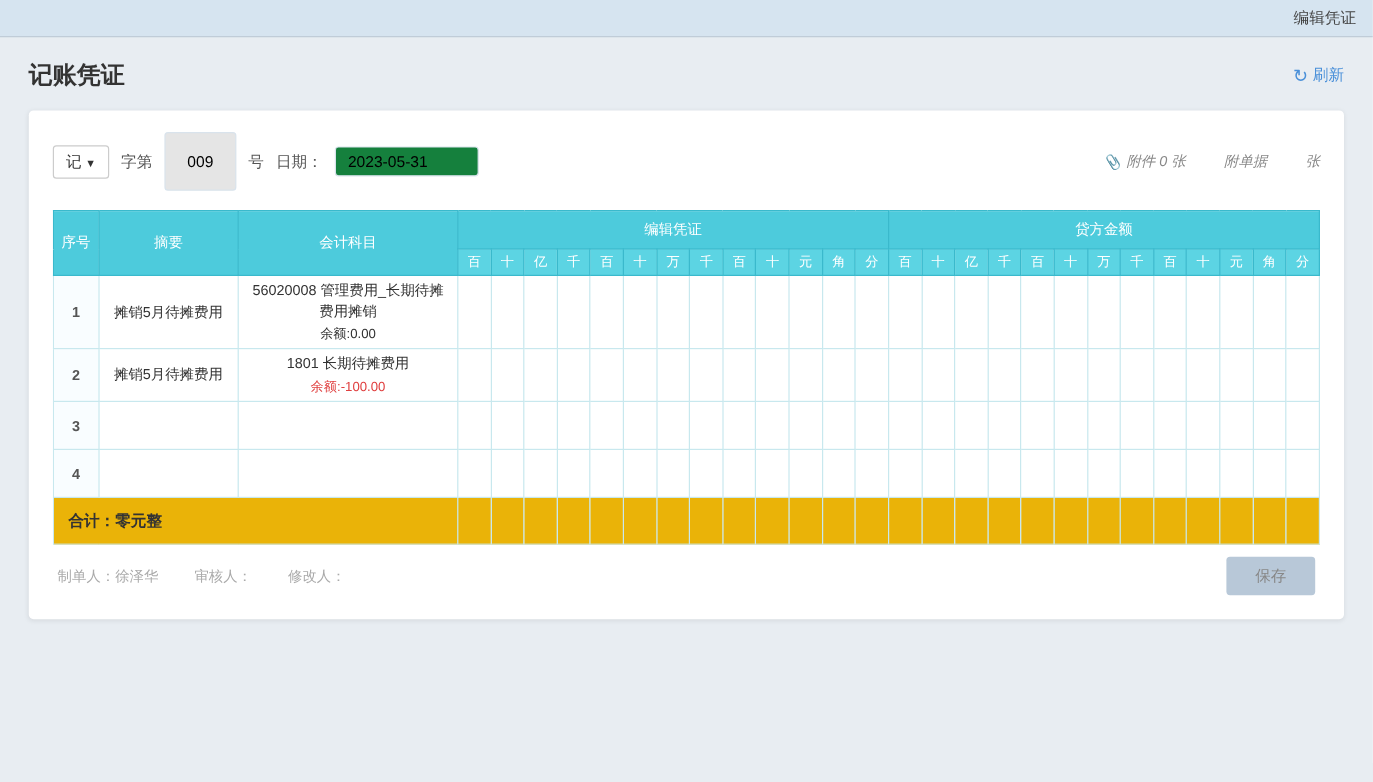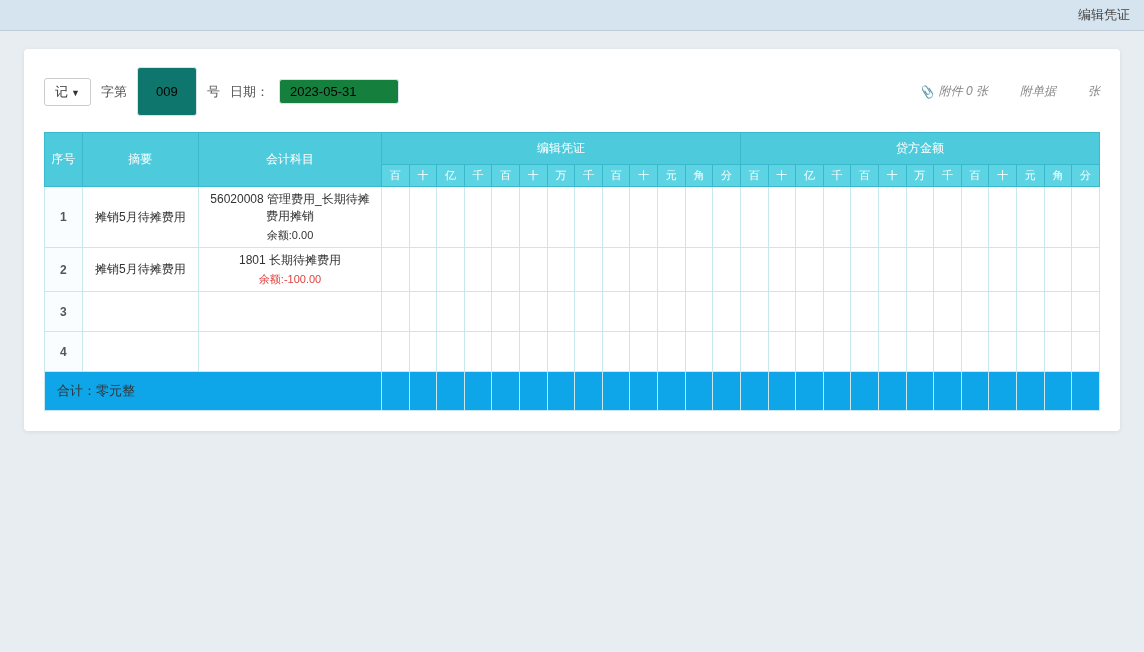--- a/index.html
+++ b/index.html
@@ -79,21 +79,21 @@
       font-size: 13px;
       color: #333;
     }
 
     .zi-label {
       color: #555;
     }
 
     .number-input {
       border: 1px solid #d9e3ec;
-      background: #0f766e;
+      background: #e5e5e5;
       padding: 16px 8px;
       border-radius: 3px;
       font-size: 13px;
       width: 60px;
       text-align: center;
     }
 
     .date-input {
       border: 1px solid #d9e3ec;
       background: #15803d;
@@ -165,25 +165,25 @@
     .row-seq {
       background: #f9fdff;
       color: #555;
       font-weight: bold;
     }
 
     .summary-cell { text-align: left; }
     .balance-neg { color: #e04040; font-size: 11px; }
 
     .total-row td {
-      background: #0ea5e9;
+      background: #eab308;
       padding: 10px 12px;
       text-align: left;
       font-size: 13px;
-      font-weight: normal;
+      font-weight: bold;
     }
 
     .footer-row {
       display: flex;
       align-items: center;
       gap: 30px;
       padding: 10px 4px 0;
       color: #aaa;
       font-size: 12px;
     }
@@ -230,20 +230,27 @@
     .row-empty td { height: 40px; }
   </style>
 </head>
 <body>
 
 <div class="title-bar">
   <span>编辑凭证</span>
 </div>
 
 <div class="main-container">
+  <div class="page-header">
+    <span class="page-title">记账凭证</span>
+    <button class="refresh-btn">
+      <span class="refresh-icon"></span>
+      <span>刷新</span>
+    </button>
+  </div>
 
   <div class="card">
 
     <div class="form-row">
       <button class="type-btn">
         <span>记</span>
         <span class="chevron-down"></span>
       </button>
       <span class="zi-label">字第</span>
       <input class="number-input" type="text" value="009" style="">
@@ -462,14 +469,20 @@
             <td class="money-col"></td>
             <td class="money-col"></td>
             <td class="money-col"></td>
             <td class="money-col"></td>
             <td class="money-col"></td>
           </tr>
         </tbody>
       </table>
     </div>
 
+    <div class="footer-row">
+      <span>制单人：徐泽华</span>
+      <span>审核人：</span>
+      <span>修改人：</span>
+      <button class="save-btn">保存</button>
+    </div>
   </div>
 </div>
 
 </body></html>

